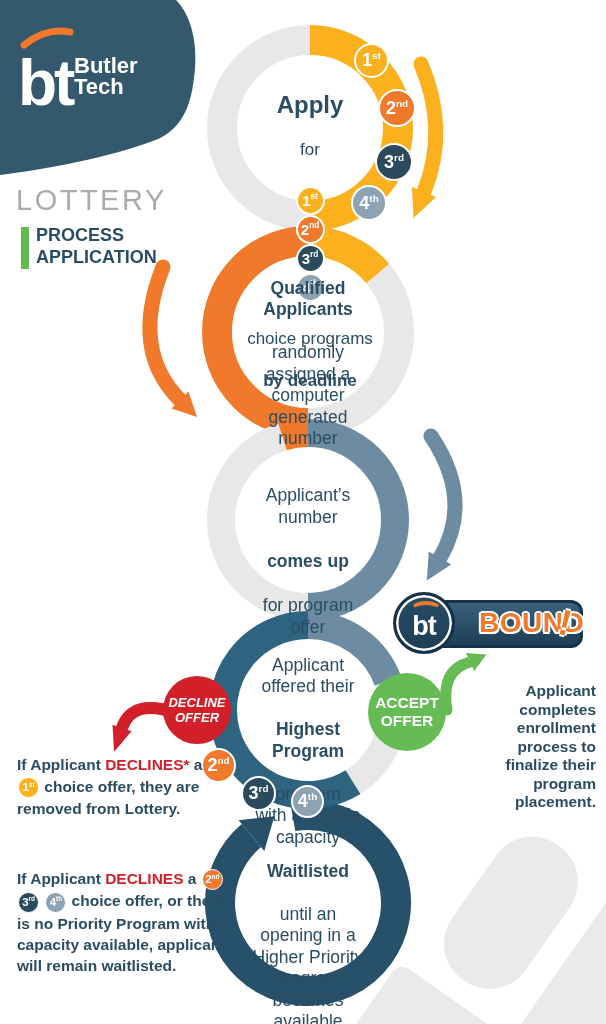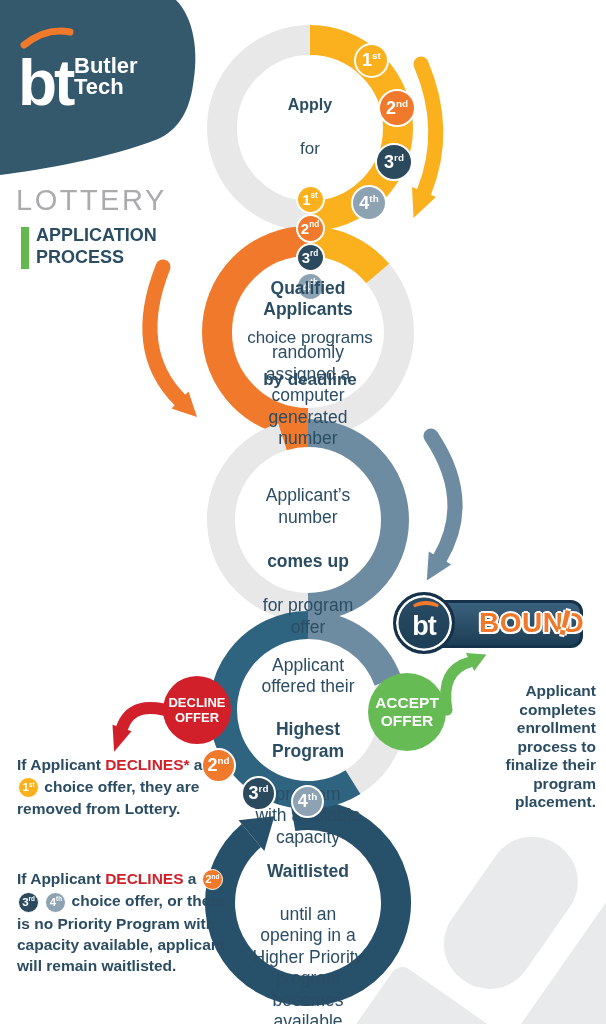--- a/index.html
+++ b/index.html
@@ -27,40 +27,40 @@
   
   .bt-mark{left:18px;top:46px;font-size:64px;font-weight:bold;color:#fff;letter-spacing:-3px;}
   .bt-name{left:74px;top:55px;font-size:22px;line-height:21px;font-weight:bold;color:#fff;}
   .lottery{left:16px;top:184px;font-size:29px;letter-spacing:2.5px;color:#a9abad;}
   .green-bar{left:21px;top:227px;width:8px;height:42px;background:var(--green-bar,#62b94e);}
   .heading2{left:36px;top:224px;font-size:18px;line-height:22px;font-weight:800;color:var(--navy,#2b4d63);}
   
   .step{text-align:center;white-space:pre-line;color:var(--navy,#2b4d63);}
   .step .b{font-weight:800;}
   .s1{left:211px;top:72px;width:198px;font-size:17px;line-height:21px;}
-  .s1 .big{font-size:16px;line-height:24px;}
+  .s1 .big{font-size:24px;line-height:24px;}
   .s2{left:218px;top:256px;width:180px;font-size:17.5px;line-height:21.5px;}
   .s3{left:223px;top:462px;width:170px;font-size:17.5px;line-height:22px;}
   .s4{left:218px;top:633px;width:180px;font-size:17.5px;line-height:21.5px;}
   .s5{left:211px;top:839px;width:194px;font-size:17.5px;line-height:21.5px;}
   
   .ord{display:inline-flex;align-items:center;justify-content:center;border-radius:50%;
        color:#fff;font-weight:bold;border:2px solid #fff;box-sizing:border-box;vertical-align:middle;}
   .ord sup{font-size:.55em;position:relative;top:-.45em;line-height:0;}
   .bg-yellow{background:var(--yellow,#fbb01e);} .bg-orange{background:var(--orange,#f0792b);}
   .bg-navy{background:#2b4a5e;} .bg-gray{background:var(--gray-badge,#8da2b2);}
   .ord-sm{width:29px;height:29px;font-size:15px;margin:0 2px;}
   .ord-lg{width:38px;height:38px;font-size:18px;}
   .ord-xs{width:21px;height:21px;font-size:11.5px;margin:0 1px;border-width:1.5px;}
   .badge-row{margin:5px 0;}
   
   .decision{border-radius:50%;display:flex;align-items:center;justify-content:center;
             text-align:center;color:#fff;font-weight:800;}
   .decline{left:163px;top:676px;width:68px;height:68px;background:var(--red,#d2202a);
-           font-size:13px;line-height:15px;}
+           font-size:13px;line-height:15px;font-style:italic;}
   .accept{left:368px;top:673px;width:78px;height:78px;background:var(--green,#66bb55);
           font-size:15.5px;line-height:18px;}
   
   .btbound{left:393px;top:592px;width:198px;height:64px;}
   .bb-bar{position:absolute;left:10px;top:8px;width:180px;height:48px;border-radius:12px;
           background:linear-gradient(#3a617d,#1d3e55);border:3px solid #15324a;box-sizing:border-box;}
   .bb-circle{position:absolute;left:0;top:0;width:62px;height:62px;border-radius:50%;
              background:linear-gradient(#32597459,#1d3e55);background-color:#24465e;border:3px solid #15324a;
              box-shadow:inset 0 0 0 2.5px #fff;box-sizing:border-box;
              display:flex;align-items:center;justify-content:center;}
@@ -149,22 +149,22 @@
 
   <div class="abs bt-mark">bt</div>
   <div class="abs bt-name">
     <div>Butler</div>
     <div>Tech</div>
   </div>
 
   <div class="abs lottery">LOTTERY</div>
   <div class="abs green-bar"></div>
   <div class="abs heading2">
+    <div>PROCESS</div>
     <div>APPLICATION</div>
-    <div>PROCESS</div>
   </div>
 
   <div class="abs step s1">
     <span class="b big">Apply</span><br>
     <span>for</span>
     <div class="badge-row">
       <span class="ord ord-sm bg-yellow"><span>1</span><sup>st</sup></span>
       <span class="ord ord-sm bg-orange"><span>2</span><sup>nd</sup></span>
       <span class="ord ord-sm bg-navy"><span>3</span><sup>rd</sup></span>
       <span class="ord ord-sm bg-gray"><span>4</span><sup>th</sup></span>

